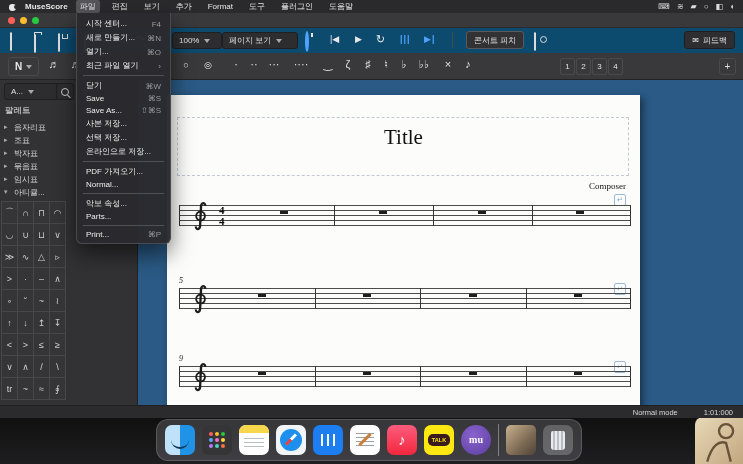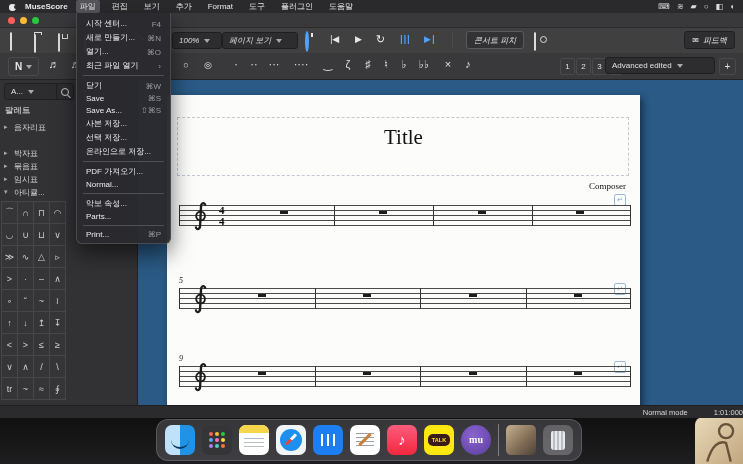--- a/index.html
+++ b/index.html
@@ -17,21 +17,21 @@
   .mb-item.active{background:#56565a;}
   .mb-right{margin-left:auto;display:flex;gap:7px;align-items:center;font-size:8px;color:#dcdcdc;}
 
   
   .titlebar{position:absolute;top:13px;left:0;right:0;height:14px;background:#39393b;border-bottom:1px solid #2b2b2d;z-index:5;}
   .tl{position:absolute;top:3.5px;width:7px;height:7px;border-radius:50%;}
   .tl.red{left:8px;background:#ff5f57;} .tl.yel{left:20px;background:#febc2e;} .tl.grn{left:32px;background:#28c840;}
   .win-title{position:absolute;left:0;right:0;top:3px;text-align:center;font-size:8px;color:#cfcfcf;}
 
   
-  .toolbar1{position:absolute;top:27px;left:0;right:0;height:26px;background:#404040;border-bottom:2px solid #fdba74;z-index:4;font-style:italic;}
+  .toolbar1{position:absolute;top:27px;left:0;right:0;height:26px;background:#0c4a6e;border-bottom:2px solid #fdba74;z-index:4;}
   .toolbar2{position:absolute;top:53px;left:0;right:0;height:26px;background:#39393b;border-bottom:1px solid #242426;z-index:4;}
   .tb{position:absolute;color:#e0e0e0;}
   .i-doc{width:10px;height:13px;border:1px solid #dcdcdc;border-radius:1px;}
   .i-folder{width:14px;height:9px;border:1px solid #dcdcdc;border-radius:1px;position:relative;}
   .i-folder::before{content:"";position:absolute;top:-3px;left:-1px;width:6px;height:2px;border:1px solid #dcdcdc;border-bottom:none;border-radius:1px 1px 0 0;}
   .i-save{width:12px;height:12px;border:1px solid #dcdcdc;border-radius:1px;position:relative;}
   .i-save::before{content:"";position:absolute;top:0;left:3px;width:4px;height:4px;border:1px solid #dcdcdc;border-top:none;}
   .i-print{width:13px;height:8px;border:1px solid #dcdcdc;border-radius:1px;}
   .sel{height:15px;background:#2d2d2f;border:1px solid #1f1f21;border-radius:3px;color:#e0e0e0;
     font-size:8px;display:flex;align-items:center;gap:5px;padding:0 6px;}
@@ -87,21 +87,21 @@
   .clef{position:absolute;left:14px;top:-5px;font-size:29px;line-height:29px;color:#1c1c1c;
     font-family:"DejaVu Serif","Liberation Serif",serif;}
   .tsig{position:absolute;left:40px;top:0;font-family:"Liberation Serif","DejaVu Serif",serif;font-weight:bold;
     font-size:11px;line-height:10.5px;color:#111;text-align:center;}
   .mnum{position:absolute;font-family:"Liberation Serif","DejaVu Serif",serif;font-style:italic;font-size:8px;color:#222;}
   .brk{position:absolute;width:10px;height:10px;border:1px solid #9db9d6;border-radius:2px;color:#7fa6cc;
     font-size:7px;line-height:9px;text-align:center;background:#fbfcfe;}
 
   
   .statusbar{position:absolute;left:0;right:0;top:405px;height:12px;background:#2b2b2d;border-top:1px solid #1f1f21;
-    color:#d8d8d8;font-size:7.5px;display:flex;justify-content:flex-end;align-items:center;gap:26px;z-index:4;}
+    color:#d8d8d8;font-size:7.5px;display:flex;justify-content:flex-end;align-items:center;gap:26px;padding-right:10px;z-index:4;}
 
   
   .desktop{position:absolute;left:0;right:0;top:417px;height:47px;background:linear-gradient(#101010,#1e1e20);}
   .dock{position:absolute;left:156px;top:2px;height:40px;background:rgba(125,125,135,.35);
     border:1px solid rgba(255,255,255,.16);border-radius:12px;display:flex;align-items:center;gap:7px;padding:0 8px;}
   .dicon{width:30px;height:30px;border-radius:7px;position:relative;flex:0 0 auto;}
   .d-finder{background:linear-gradient(90deg,#bfe2fa 0 50%,#2193e6 50%);}
   .d-finder::after{content:"";position:absolute;left:6px;top:13px;width:18px;height:9px;border-bottom:2px solid #0b3a5c;border-radius:0 0 9px 9px;}
   .d-launchpad{background:#353537;}
   .lp-dots{position:absolute;left:7px;top:7px;width:4px;height:4px;border-radius:50%;background:#ff5f57;
@@ -228,43 +228,43 @@
     <span class="tool" style="left:358px;">♯</span>
     <span class="tool" style="left:376px;">♮</span>
     <span class="tool" style="left:394px;">♭</span>
     <span class="tool" style="left:412px;width:24px;">♭♭</span>
     <span class="tool" style="left:438px;">×</span>
     <span class="tool" style="left:458px;">♪</span>
     <span class="voice" style="left:560px;">1</span>
     <span class="voice" style="left:576px;">2</span>
     <span class="voice" style="left:592px;">3</span>
     <span class="voice" style="left:608px;">4</span>
-    <span class="sel ws">
-      <span>Advanced edited</span>
-      <span class="caret"></span>
-    </span>
     <span class="btn-plus">+</span>
   </div>
 
   <div class="palette">
     <span class="sel pal-filter">
       <span>A...</span>
       <span class="caret"></span>
     </span>
     <span class="pal-btn" style="left:56px;">
         <span class="i-mag"></span>
       </span>
     <span class="pal-btn" style="left:76px;">
         <span class="caret"></span>
       </span>
     <div class="pal-title">팔레트</div>
 
     <div class="pl-item" style="top:42px;">
       <span class="pl-arrow">▸</span>
       <span>음자리표</span>
+    </div>
+    <div class="pl-item" style="top:55px;">
+      <span class="pl-arrow">▸</span>
+      <span>조표</span>
     </div>
     <div class="pl-item" style="top:68px;">
       <span class="pl-arrow">▸</span>
       <span>박자표</span>
     </div>
     <div class="pl-item" style="top:81px;">
       <span class="pl-arrow">▸</span>
       <span>묶음표</span>
     </div>
     <div class="pl-item" style="top:94px;">

